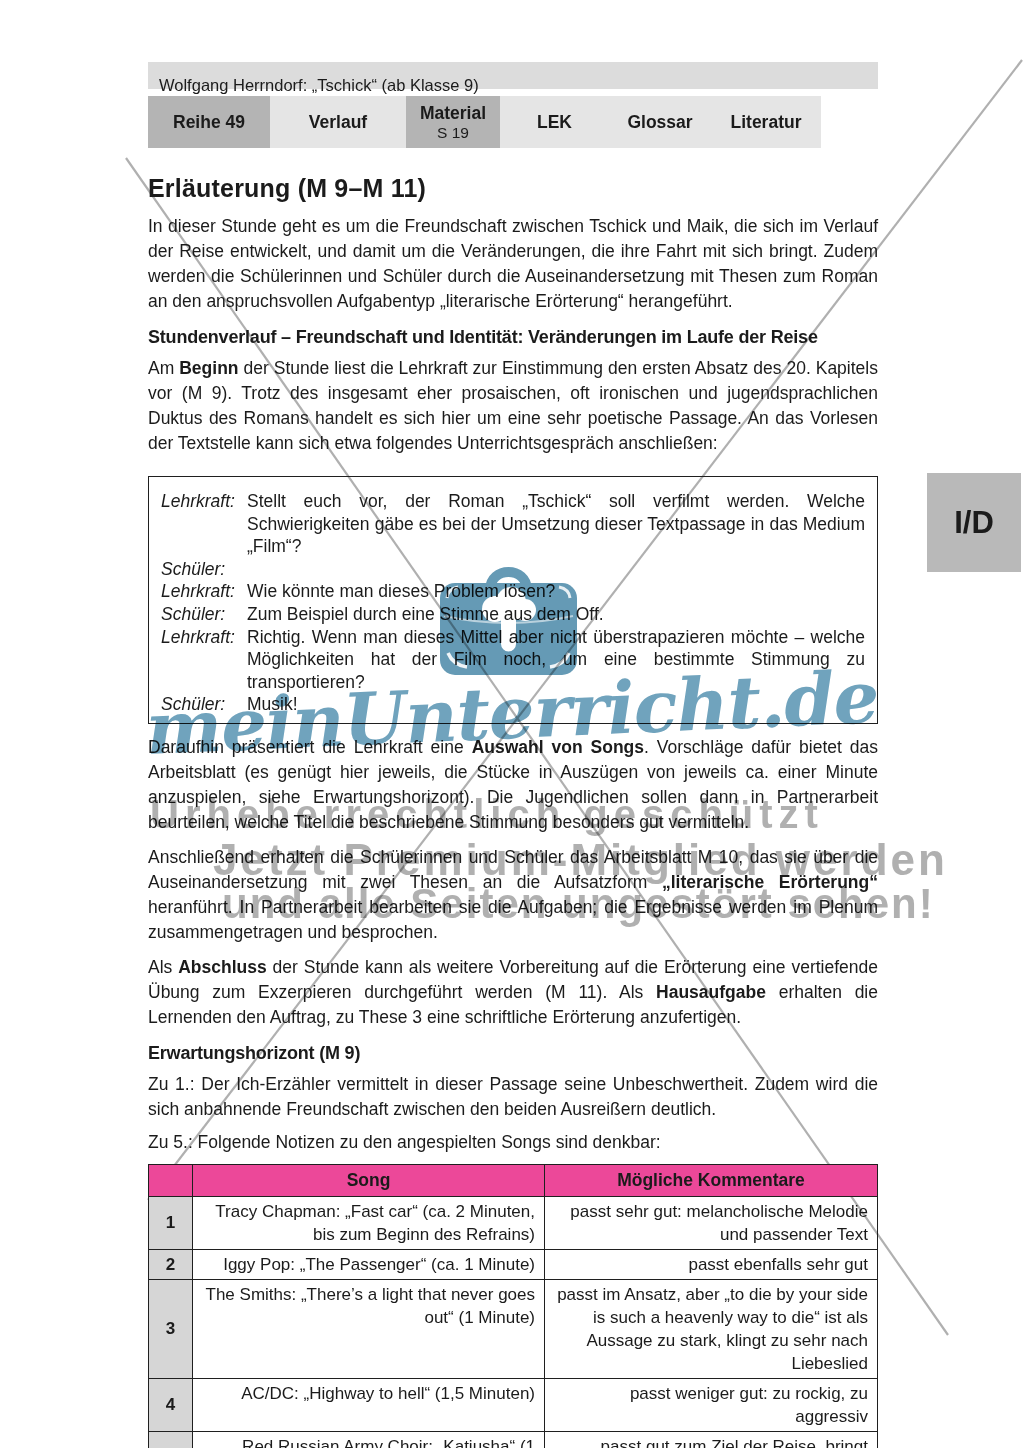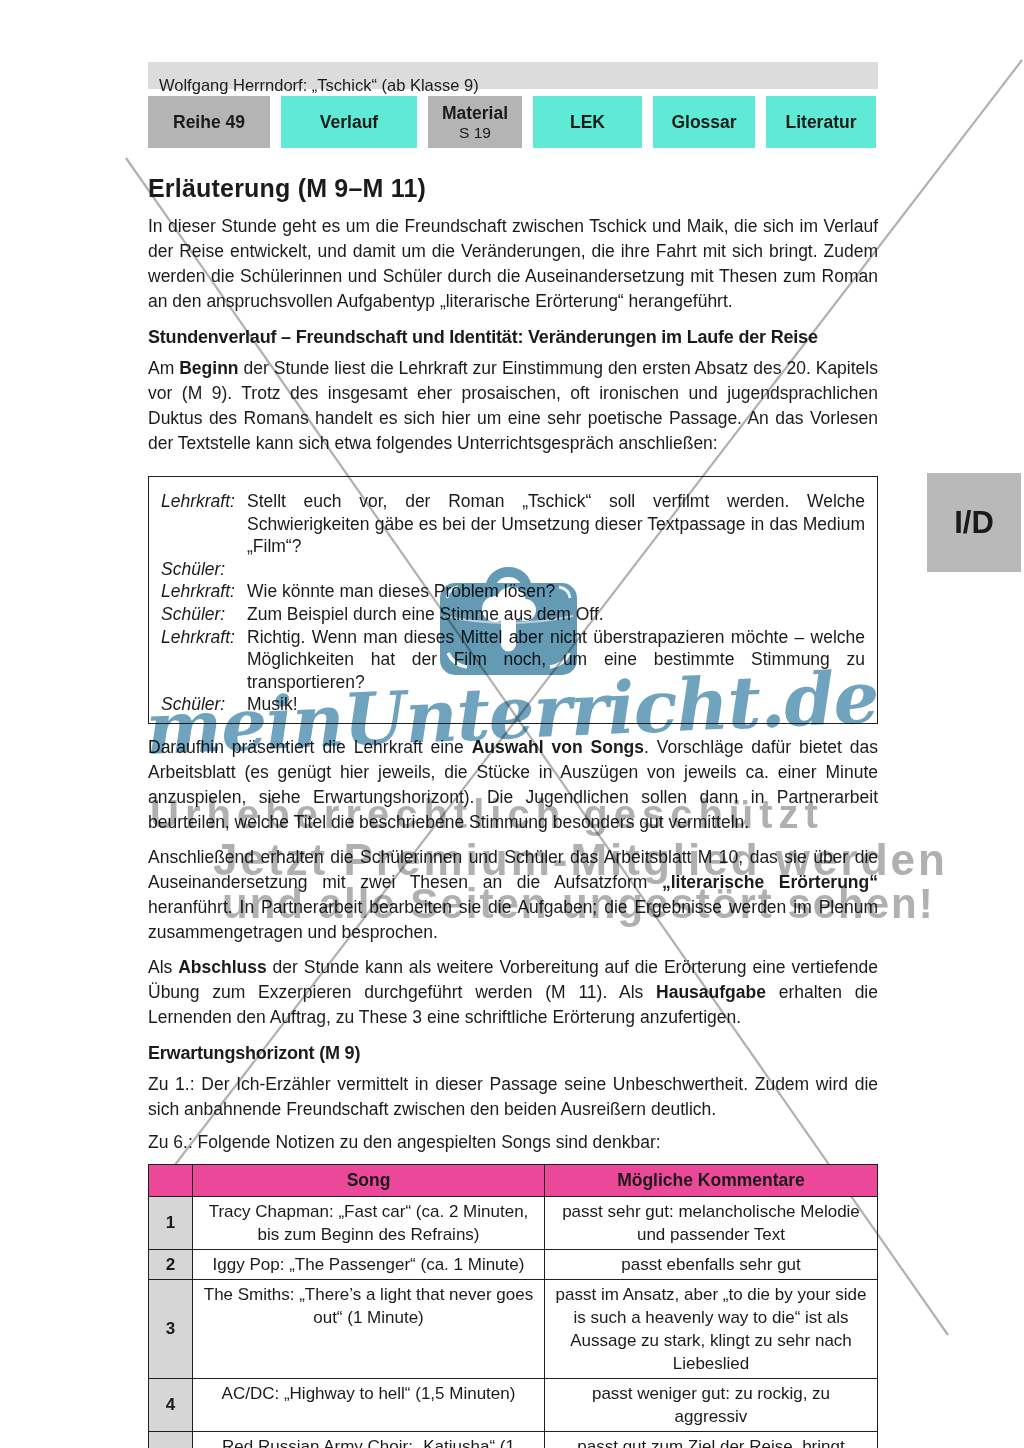--- a/index.html
+++ b/index.html
@@ -7,40 +7,40 @@
   body {
     width:1024px; height:1448px; position:relative; overflow:hidden;
     background:#ffffff; color:#1b1b1b;
     font-family:"Liberation Sans", sans-serif;
   }
   .cropmarks { position:absolute; left:0; top:0; z-index:1; }
   .content { position:absolute; left:148px; top:62px; width:730px; z-index:2; }
 
   .book-header { background:#dcdcdc; height:27px; line-height:27px; padding:10px 11px; font-size:16.5px; }
 
-  .tabs { display:flex; gap:11px; margin-top:7px; }
-  .tab { height:52px; background:#5eead4; display:flex; flex-direction:column; justify-content:center; align-items:center; font-weight:700; font-size:17.5px; cursor:default; }
+  .tabs { display:flex; margin-top:7px; }
+  .tab { height:52px; background:#e5e5e5; display:flex; flex-direction:column; justify-content:center; align-items:center; font-weight:700; font-size:17.5px; cursor:default; }
   .tab.active { background:#b4b4b4; }
   .w1{width:122px}.w2{width:136px}.w3{width:94px}.w4{width:109px}.w5{width:102px}.w6{width:110px}
   .tab-sub { font-weight:400; font-size:15.5px; line-height:18px; }
 
   h1 { font-size:25px; line-height:28px; margin:26px 0 0; letter-spacing:.2px; }
   h2 { font-size:18px; line-height:22px; margin:12px 0 0; letter-spacing:-.2px; }
   p.body { font-size:17.5px; line-height:25px; margin:12px 0 0; text-align:justify; }
   p.tight { margin-top:8px; }
   p.m10 { margin-top:10px; }
   p.m11 { margin-top:11px; }
 
   .dialog { margin-top:20px; border:1.6px solid #1f1f1f; padding:13px 12px 7px; }
   .drow { display:flex; font-size:17.5px; line-height:22.6px; }
   .dsp { flex:0 0 86px; font-style:italic; }
   .dtx { flex:1; text-align:justify; }
 
   table.songs { border-collapse:collapse; width:100%; margin-top:9px; }
-  .songs th, .songs td { border:1.7px solid #1f1f1f; font-size:17px; line-height:23px; padding:3px 9px; vertical-align:top; text-align:center; }
+  .songs th, .songs td { border:1.7px solid #1f1f1f; font-size:17px; line-height:23px; padding:3px 9px; vertical-align:top; text-align:right; }
   .songs th { background:#ec4899; text-align:center; font-size:17.5px; padding:4px 9px; }
   .songs td.nr { background:#d6d6d6; font-weight:700; text-align:center; width:44px; vertical-align:middle; }
   .songs .song-col { width:352px; }
 
   .side-tab { position:absolute; left:927px; top:473px; width:94px; height:99px; background:#b9b9b9; display:flex; align-items:center; justify-content:center; font-weight:700; font-size:31px; z-index:2; }
 
   .wm { position:absolute; pointer-events:none; z-index:3; mix-blend-mode:multiply; }
   .wm-logo { left:440px; top:556px; width:137px; height:119px; opacity:.88; }
   .wm-script { left:146px; top:686px; font-family:"DejaVu Serif", serif; font-style:italic; font-weight:700; font-size:72px; letter-spacing:-1px; white-space:nowrap; transform:rotate(-2.5deg); transform-origin:left center; opacity:.8; }
   .wm-gray { font-weight:700; white-space:nowrap; opacity:.8; }
@@ -117,21 +117,21 @@
         <span class="dtx">Musik!</span>
       </div>
   </div>
 
   <p class="body m11"><span>Daraufhin präsentiert die Lehrkraft eine </span><b>Auswahl von Songs</b><span>. Vorschläge dafür bietet das Arbeitsblatt (es genügt hier jeweils, die Stücke in Auszügen von jeweils ca. einer Minute anzuspielen, siehe Erwartungshorizont). Die Jugendlichen sollen dann in Partnerarbeit beurteilen, welche Titel die beschriebene Stimmung besonders gut vermitteln.</span></p>
   <p class="body m10"><span>Anschließend erhalten die Schülerinnen und Schüler das Arbeitsblatt M 10, das sie über die Auseinandersetzung mit zwei Thesen an die Aufsatzform </span><b>„literarische Erörterung“</b><span> heranführt. In Partnerarbeit bearbeiten sie die Aufgaben; die Ergebnisse werden im Plenum zusammengetragen und besprochen.</span></p>
   <p class="body m10"><span>Als </span><b>Abschluss</b><span> der Stunde kann als weitere Vorbereitung auf die Erörterung eine vertiefende Übung zum Exzerpieren durchgeführt werden (M 11). Als </span><b>Hausaufgabe</b><span> erhalten die Lernenden den Auftrag, zu These 3 eine schriftliche Erörterung anzufertigen.</span></p>
 
   <h2>Erwartungshorizont (M 9)</h2>
   <p class="body tight">Zu 1.: Der Ich-Erzähler vermittelt in dieser Passage seine Unbeschwertheit. Zudem wird die sich anbahnende Freundschaft zwischen den beiden Ausreißern deutlich.</p>
-  <p class="body tight">Zu 6.: Folgende Notizen zu den angespielten Songs sind denkbar:</p>
+  <p class="body tight">Zu 5.: Folgende Notizen zu den angespielten Songs sind denkbar:</p>
 
   <table class="songs">
     <tbody>
         <tr>
       <th></th>
       <th class="song-col">Song</th>
       <th>Mögliche Kommentare</th>
     </tr>
     <tr>
       <td class="nr">1</td>

